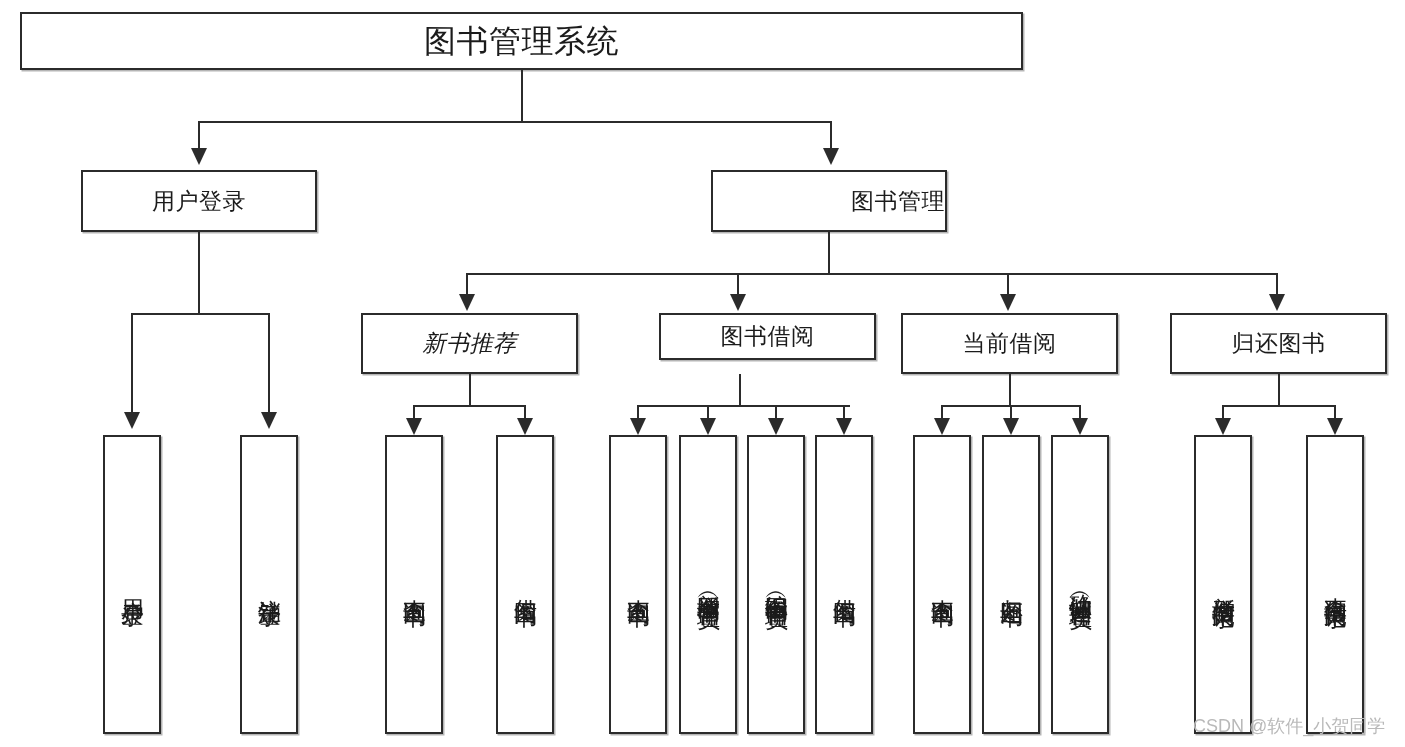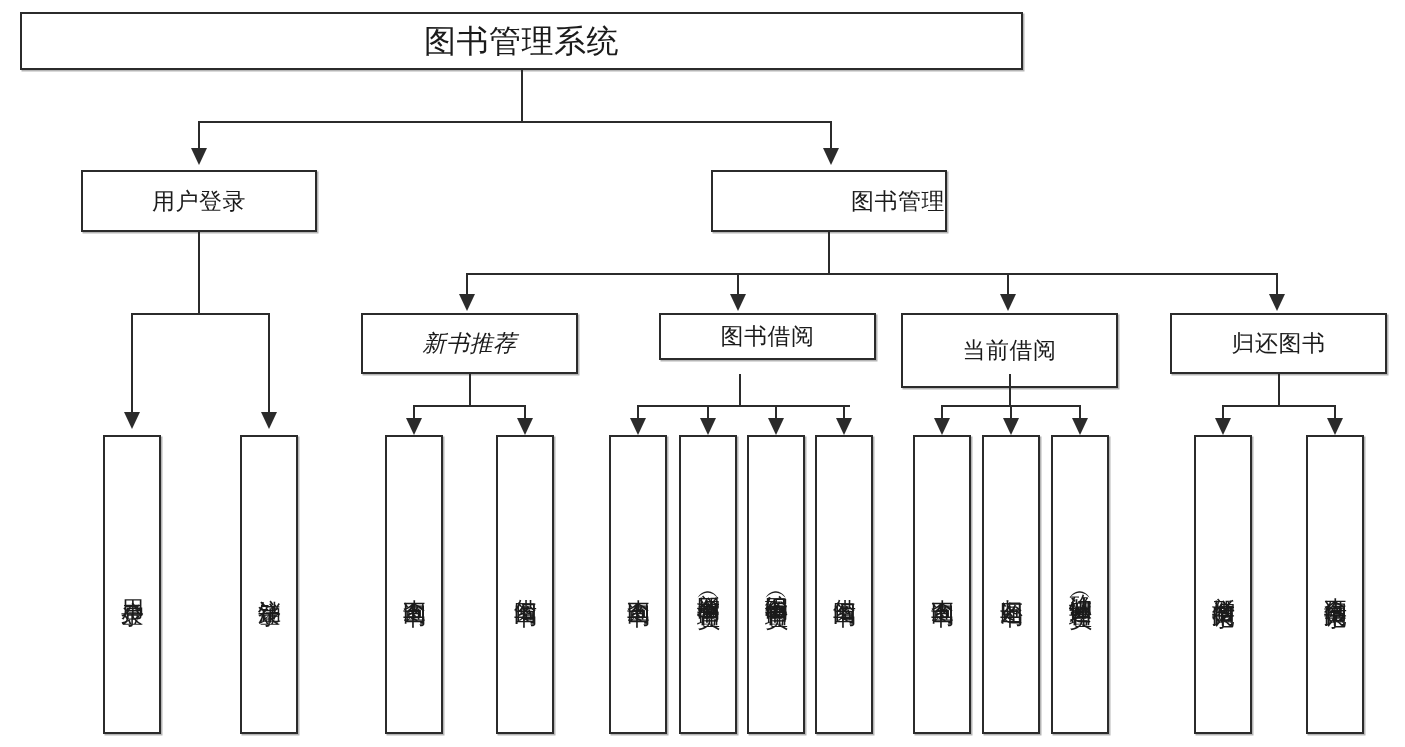--- a/index.html
+++ b/index.html
@@ -128,21 +128,21 @@
 
   <div class="conn v" style="left:1276px; top:273px; width:2px; height:22px;"></div>
   <div class="arrow" style="left:1269px; top:294px;"></div>
 
   <div class="node horiz" id="node-new-book-recommend" style="left:361px; top:313px; width:217px; height:61px;font-style:italic;">
     <span class="label">新书推荐</span>
   </div>
   <div class="node horiz" id="node-book-borrow" style="left:631px; top:313px; width:217px; height:47px;margin-left:28px;">
     <span class="label">图书借阅</span>
   </div>
-  <div class="node horiz" id="node-current-borrow" style="left:901px; top:313px; width:217px; height:75px;">
+  <div class="node horiz" id="node-current-borrow" style="left:901px; top:313px; width:217px; height:61px;">
     <span class="label">当前借阅</span>
   </div>
   <div class="node horiz" id="node-borrow-record" style="left:1170px; top:313px; width:217px; height:61px;">
     <span class="label">归还图书</span>
   </div>
 
   <div class="conn v" style="left:469px; top:374px; width:2px; height:32px;"></div>
   <div class="conn h" style="left:413px; top:405px; width:113px; height:2px;"></div>
   <div class="conn v" style="left:413px; top:405px; width:2px; height:14px;"></div>
   <div class="arrow" style="left:406px; top:418px;"></div>
@@ -213,14 +213,15 @@
     <span class="label">确认归还（管理员）</span>
   </div>
 
   <div class="node vert" style="left:1194px; top:435px; width:58px; height:299px;">
     <span class="label">新增借阅记录</span>
   </div>
   <div class="node vert" style="left:1306px; top:435px; width:58px; height:299px;">
     <span class="label">查询借阅记录</span>
   </div>
 
+  <div id="watermark" style="left:1193px; top:714px;">CSDN @软件_小贺同学</div>
 
 </div>
 
 </body></html>

